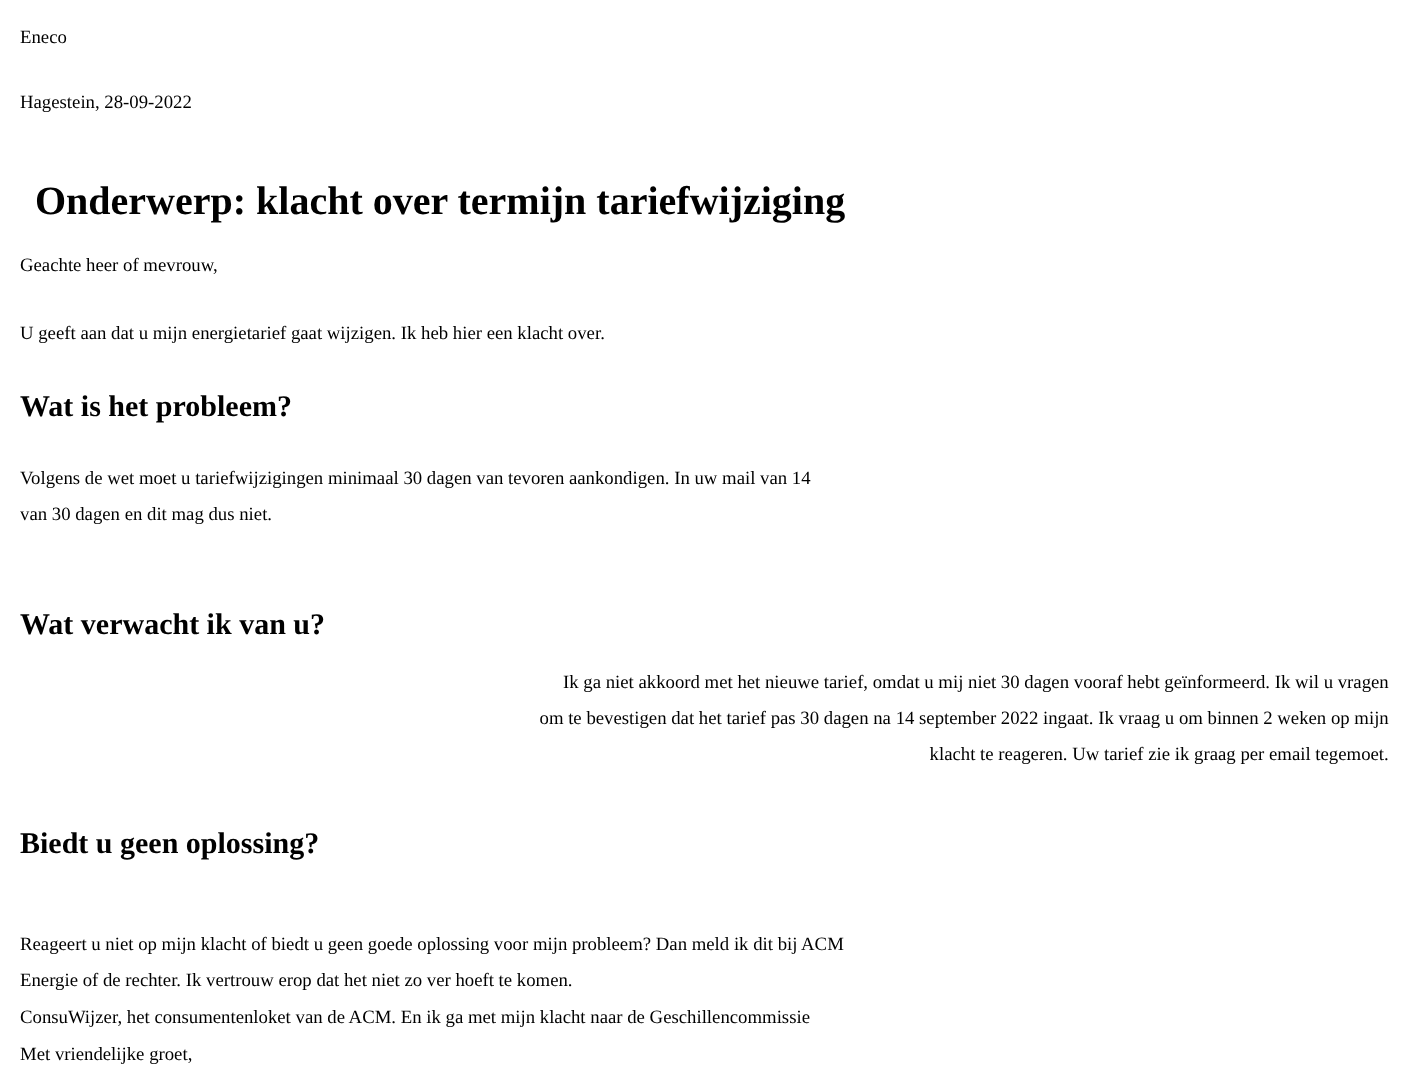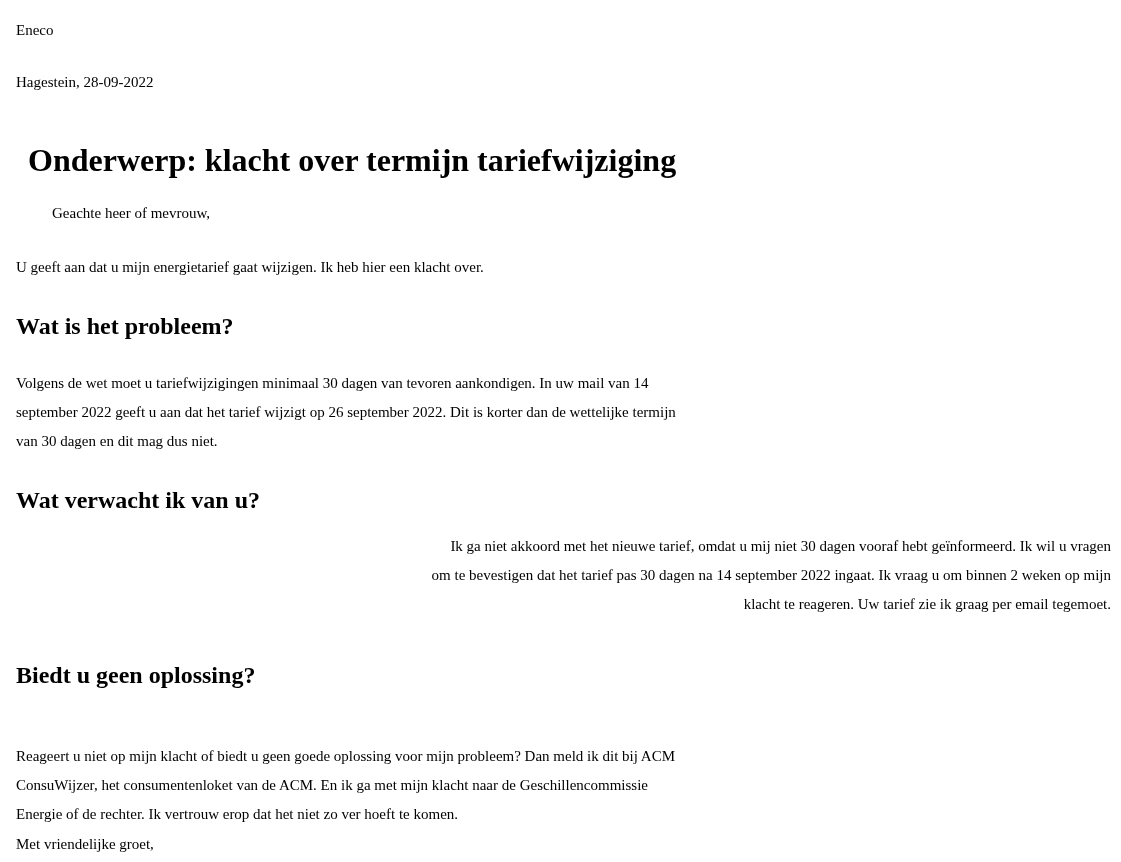--- a/index.html
+++ b/index.html
@@ -54,43 +54,42 @@
 <body>
 
 <div class="page">
 
   <p class="line p" style="top:16px;">Eneco</p>
 
   <p class="line p" style="top:68px;">Hagestein, 28-09-2022</p>
 
   <h1 class="line h1" style="top:130px;">Onderwerp: klacht over termijn tariefwijziging</h1>
 
-  <p class="line p" style="top:199px;margin-left:36px;">Geachte heer of mevrouw,</p>
+  <p class="line p" style="top:199px;">Geachte heer of mevrouw,</p>
 
   <p class="line p" style="top:253px;">U geeft aan dat u mijn energietarief gaat wijzigen. Ik heb hier een klacht over.</p>
 
   <h2 class="line h2" style="top:312px;">Wat is het probleem?</h2>
 
   <div class="para" style="top:369px;">
     <div>Volgens de wet moet u tariefwijzigingen minimaal 30 dagen van tevoren aankondigen. In uw mail van 14</div>
-    <div>september 2022 geeft u aan dat het tarief wijzigt op 26 september 2022. Dit is korter dan de wettelijke termijn</div>
     <div>van 30 dagen en dit mag dus niet.</div>
   </div>
 
   <h2 class="line h2" style="top:486px;">Wat verwacht ik van u?</h2>
 
   <div class="para" style="top:532px;text-align:right;">
     <div>Ik ga niet akkoord met het nieuwe tarief, omdat u mij niet 30 dagen vooraf hebt geïnformeerd. Ik wil u vragen</div>
     <div>om te bevestigen dat het tarief pas 30 dagen na 14 september 2022 ingaat. Ik vraag u om binnen 2 weken op mijn</div>
     <div>klacht te reageren. Uw tarief zie ik graag per email tegemoet.</div>
   </div>
 
   <h2 class="line h2" style="top:661px;">Biedt u geen oplossing?</h2>
 
   <div class="para" style="top:719px;margin-top:23px;">
     <div>Reageert u niet op mijn klacht of biedt u geen goede oplossing voor mijn probleem? Dan meld ik dit bij ACM</div>
+    <div>Energie of de rechter. Ik vertrouw erop dat het niet zo ver hoeft te komen.</div>
     <div>ConsuWijzer, het consumentenloket van de ACM. En ik ga met mijn klacht naar de Geschillencommissie</div>
-    <div>Energie of de rechter. Ik vertrouw erop dat het niet zo ver hoeft te komen.</div>
   </div>
 
   <p class="line p" style="top:830px;">Met vriendelijke groet,</p>
 
 </div>
 
 </body></html>

